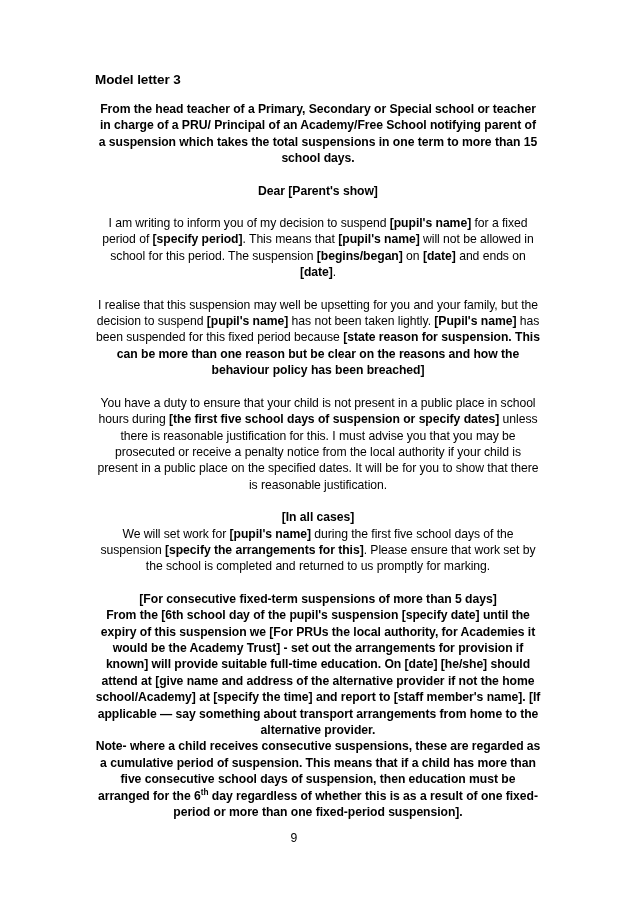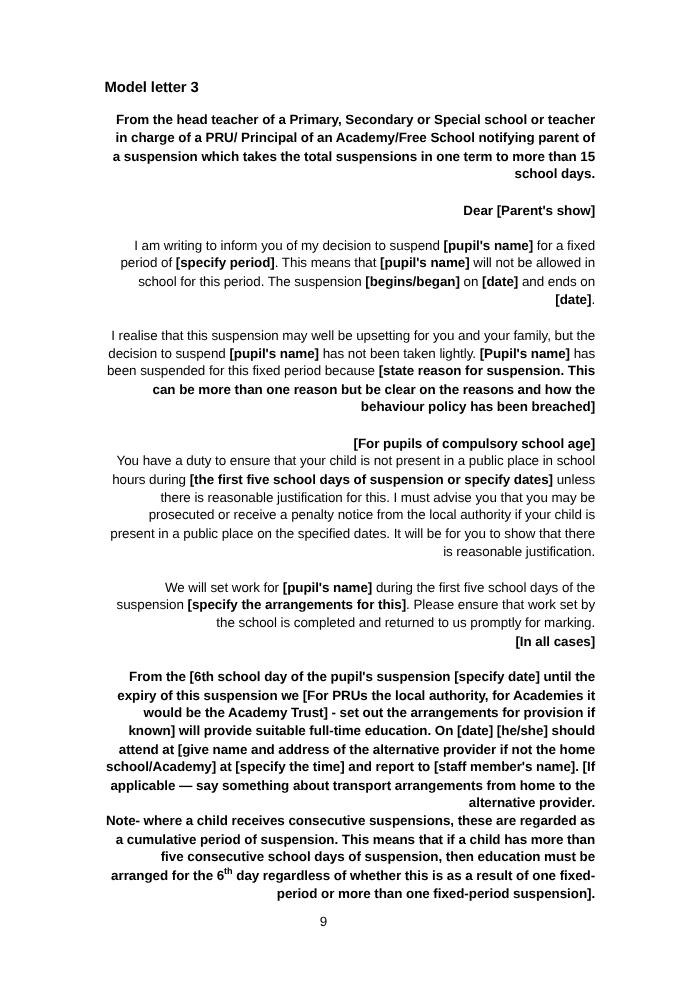--- a/index.html
+++ b/index.html
@@ -30,21 +30,21 @@
     font-size: 13.5px;
     font-weight: bold;
     line-height: 16px;
     margin: 0 0 13px 0;
     letter-spacing: -0.1px;
   }
   .para {
     font-size: 12.2px;
     line-height: 16.4px;
     margin: 0;
-    text-align: right;
+    text-align: center;
     letter-spacing: -0.05px;
   }
   .para.bold {
     font-weight: bold;
   }
   .gap-md { height: 16px; }
   b, .b { font-weight: bold; }
   .reg { font-weight: bold; }
   sup {
     font-size: 0.68em;
@@ -78,28 +78,28 @@
     <div class="gap-md"></div>
 
     <p class="para"><span>I am writing to inform you of my decision to suspend </span><span class="b">[pupil's name]</span><span> for a fixed period of </span><span class="b">[specify period]</span><span>. This means that </span><span class="b">[pupil's name]</span><span> will not be allowed in school for this period. The suspension </span><span class="b">[begins/began]</span><span> on </span><span class="b">[date]</span><span> and ends on </span><span class="b">[date]</span><span>.</span></p>
 
     <div class="gap-md"></div>
 
     <p class="para"><span>I realise that this suspension may well be upsetting for you and your family, but the decision to suspend </span><span class="b">[pupil's name]</span><span> has not been taken lightly. </span><span class="b">[Pupil's name]</span><span> has been suspended for this fixed period because </span><span class="b">[state reason for suspension. This can be more than one reason but be clear on the reasons and how the behaviour policy has been breached]</span></p>
 
     <div class="gap-md"></div>
 
-    <p class="para bold">[For pupils of compulsory school age]</p>
     <p class="para"><span>You have a duty to ensure that your child is not present in a public place in school hours during </span><span class="b">[the first five school days of suspension or specify dates]</span><span> unless there is reasonable justification for this. I must advise you that you may be prosecuted or receive a penalty notice from the local authority if your child is present in a public place on the specified dates. It will be for you to show that there is reasonable justification.</span></p>
 
     <div class="gap-md"></div>
 
+    <p class="para bold">[In all cases]</p>
     <p class="para"><span>We will set work for </span><span class="b">[pupil's name]</span><span> during the first five school days of the suspension </span><span class="b">[specify the arrangements for this]</span><span>. Please ensure that work set by the school is completed and returned to us promptly for marking.</span></p>
-    <p class="para bold">[In all cases]</p>
 
     <div class="gap-md"></div>
 
+    <p class="para bold">[For consecutive fixed-term suspensions of more than 5 days]</p>
     <p class="para"><span class="reg">From the </span><span class="b">[6th school day of the pupil's suspension [specify date] until the expiry of this suspension we [For PRUs the local authority, for Academies it would be the Academy Trust] - set out the arrangements for provision if known]</span><span class="reg"> will provide suitable full-time education. On </span><span class="b">[date] [he/she]</span><span class="reg"> should attend at </span><span class="b">[give name and address of the alternative provider if not the home school/Academy]</span><span class="reg"> at </span><span class="b">[specify the time]</span><span class="reg"> and report to </span><span class="b">[staff member's name]. [If applicable — say something about transport arrangements from home to the alternative provider.</span><br><span class="b">Note- where a child receives consecutive suspensions, these are regarded as a cumulative period of suspension. This means that if a child has more than five consecutive school days of suspension, then education must be arranged for the 6</span><sup class="b">th</sup><span class="b"> day regardless of whether this is as a result of one fixed-period or more than one fixed-period suspension].</span></p>
 
   </div>
 
   <div class="page-number">9</div>
 </div>
 
 </body></html>

